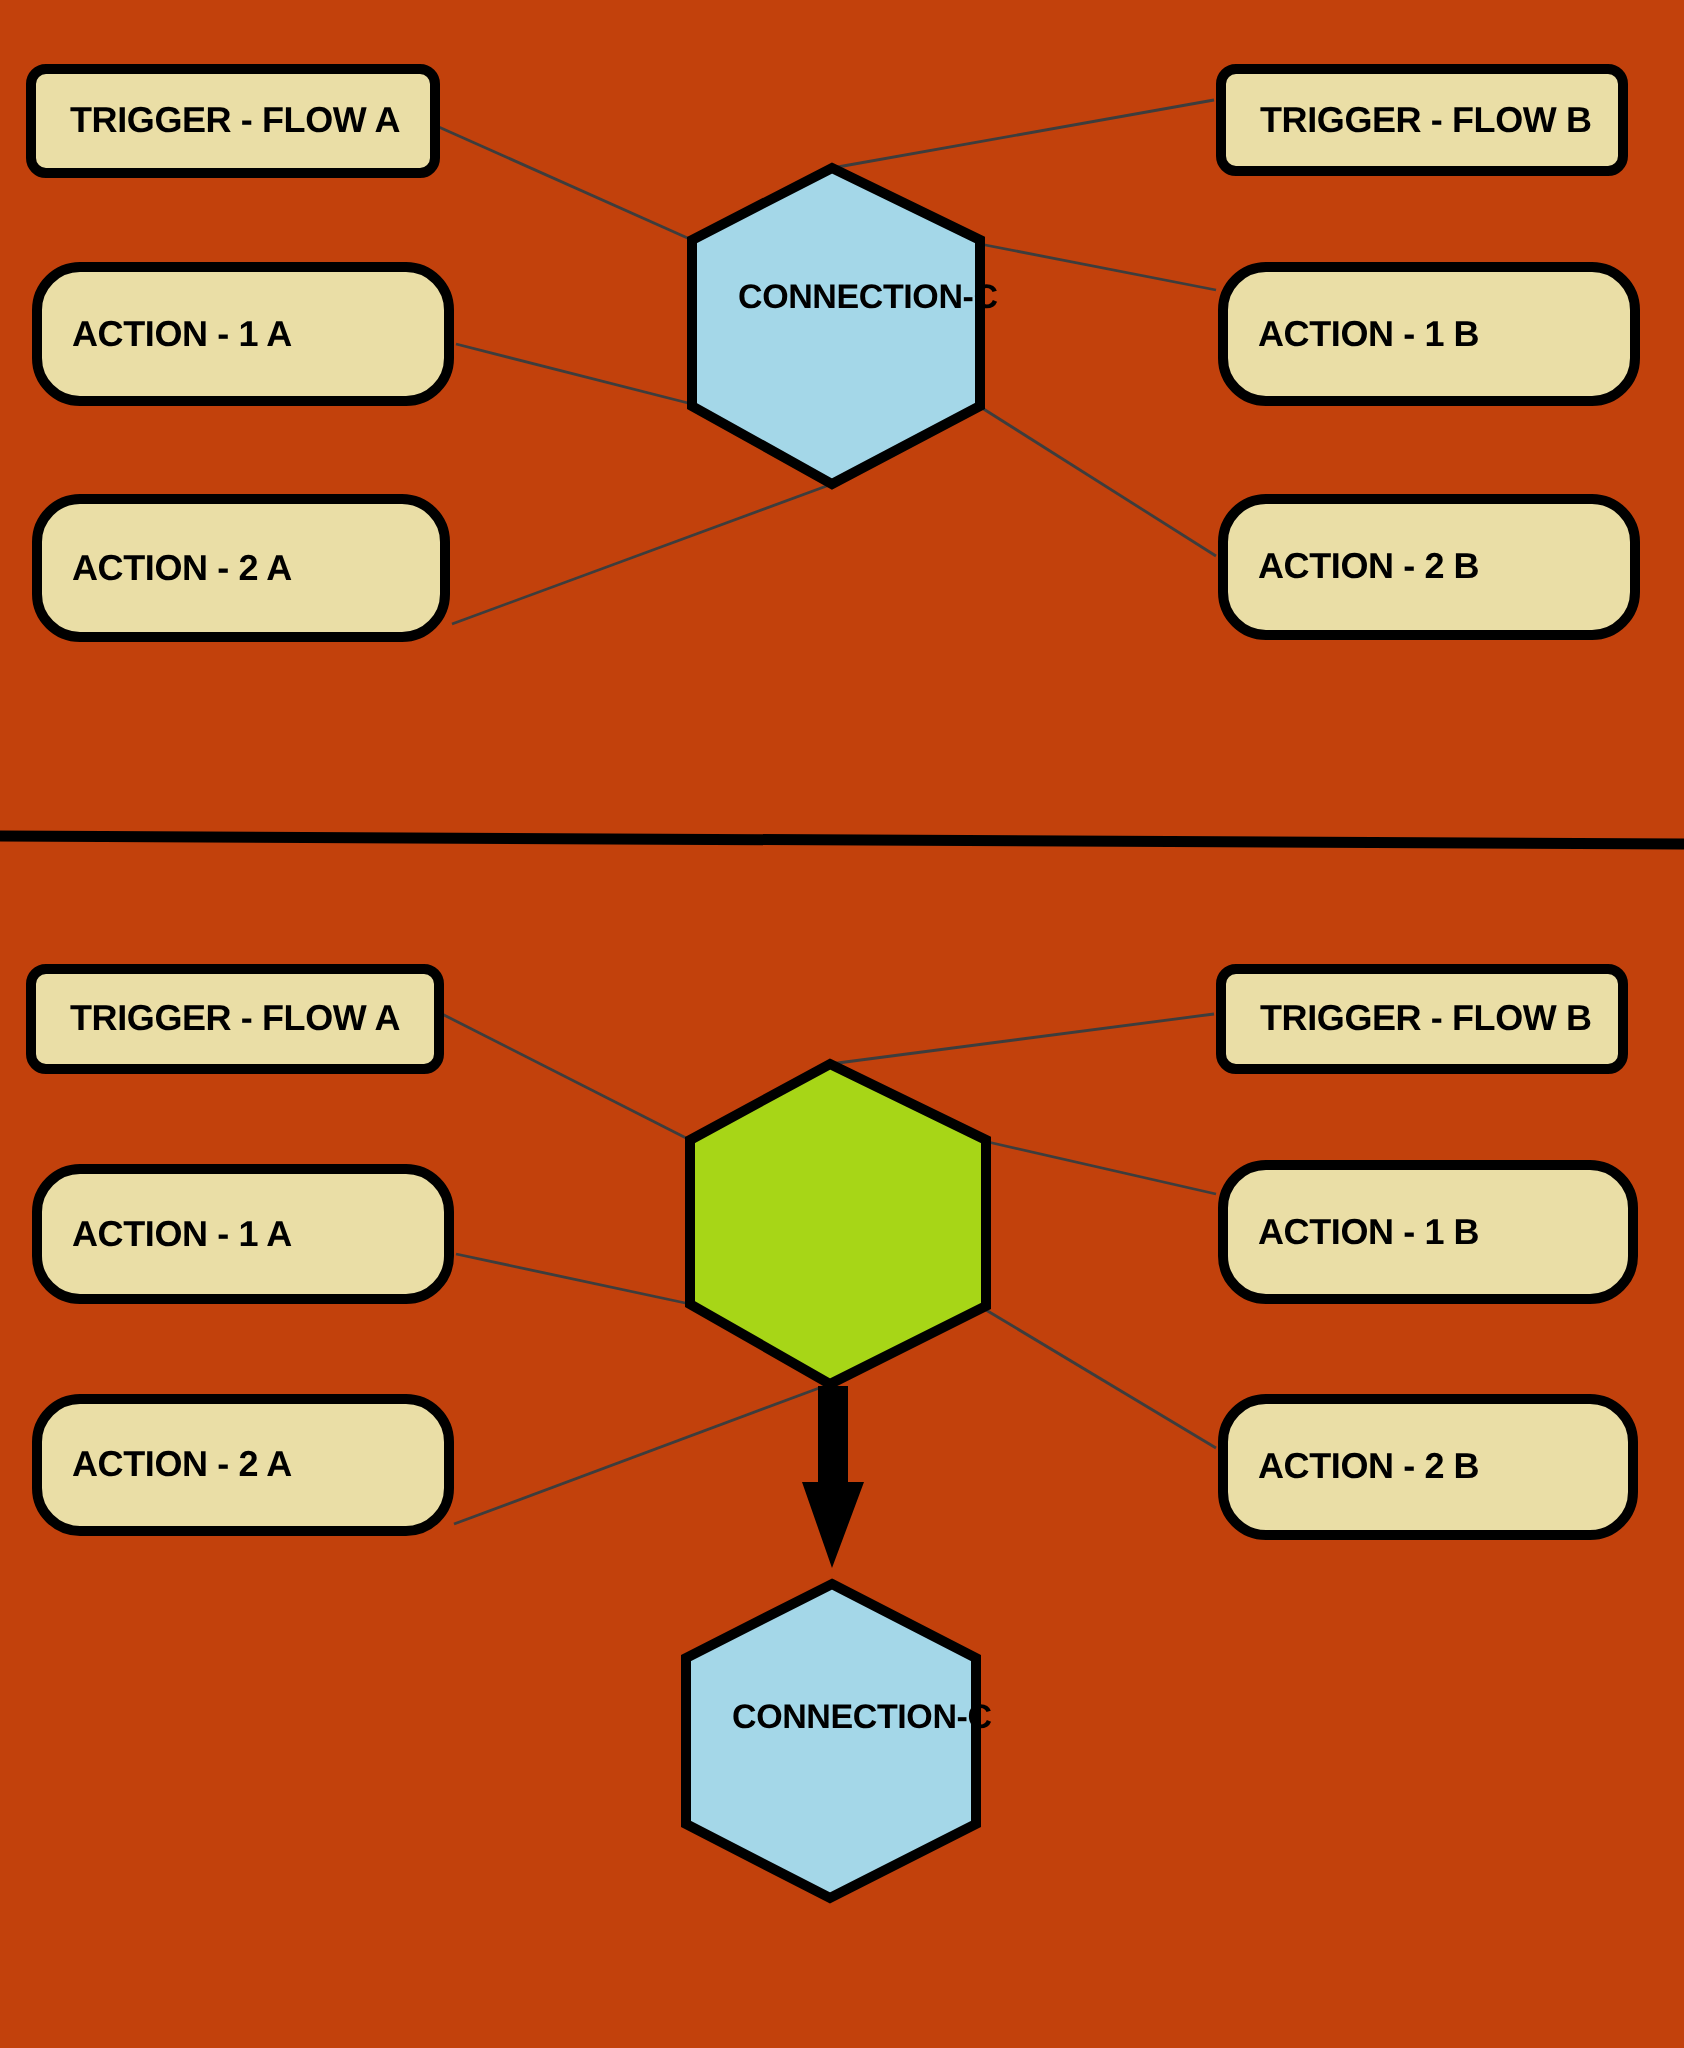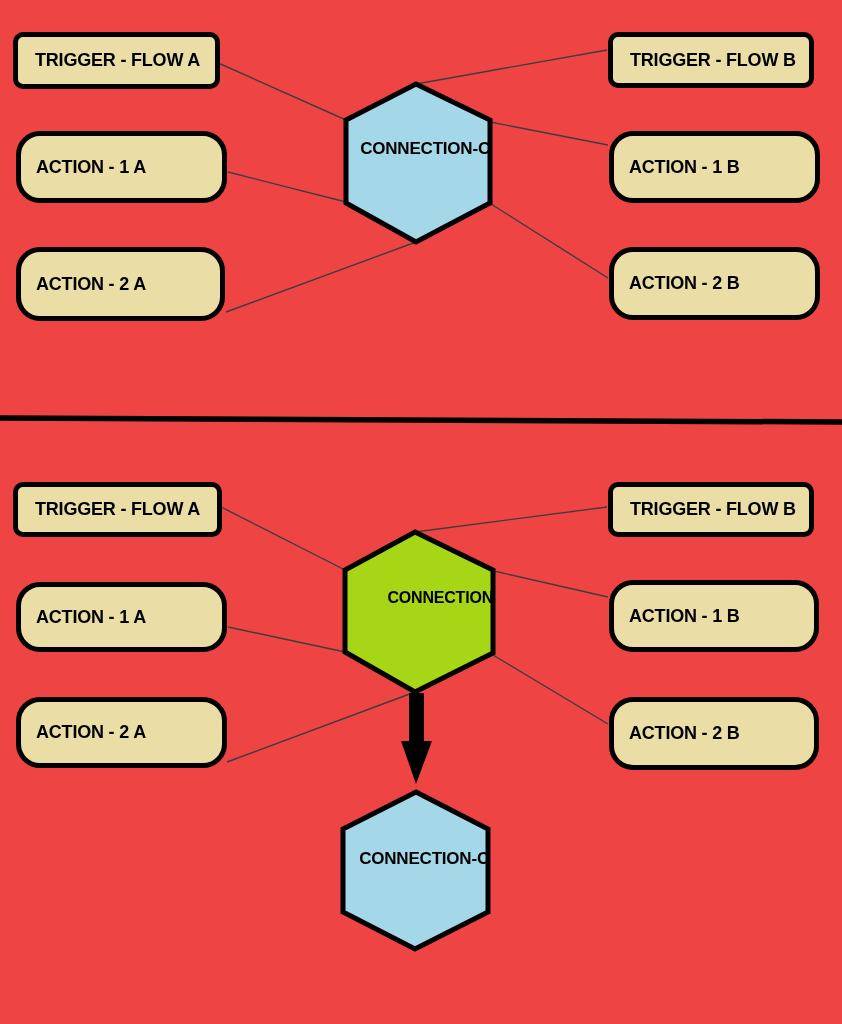--- a/index.html
+++ b/index.html
@@ -5,21 +5,21 @@
   html, body {
     margin: 0;
     padding: 0;
     background: #ffffff;
     font-family: "Liberation Sans", sans-serif;
   }
   .canvas {
     position: relative;
     width: 842px;
     height: 1024px;
-    background: #ef4444;
+    background: #c2410c;
     overflow: hidden;
   }
   .layer {
     position: absolute;
     left: 0;
     top: 0;
     z-index: 1;
   }
   .node {
     position: absolute;
@@ -39,25 +39,26 @@
     border-radius: 10px;
     padding-left: 17px;
   }
   .action {
     border-radius: 24px;
     padding-left: 15px;
     text-align: right;
   }
   .hexlabel {
     position: absolute;
-    text-align: right;
+    text-align: left;
     font-weight: bold;
     color: #000000;
     letter-spacing: -0.2px;
     z-index: 3;
+    margin-left: 23px;
   }
   .hexlabel-single {
     font-size: 17px;
   }
   .hexlabel-double {
     font-size: 16px;
     line-height: 28px;
   }
 </style>
 </head>
@@ -130,18 +131,17 @@
     <span>TRIGGER - FLOW B</span>
   </div>
   <div class="node action" style="left:609px; top:580px; width:210px; height:72px;">
     <span>ACTION - 1 B</span>
   </div>
   <div class="node action" style="left:609px; top:697px; width:210px; height:73px;">
     <span>ACTION - 2 B</span>
   </div>
 
   <div class="hexlabel hexlabel-double" style="left:345px; top:584px; width:148px;">
-    <div>CONNECTION</div>
   </div>
 
   <div class="hexlabel hexlabel-single" style="left:343px; top:849px; width:146px;">CONNECTION-C</div>
 
 </div>
 
 </body></html>

